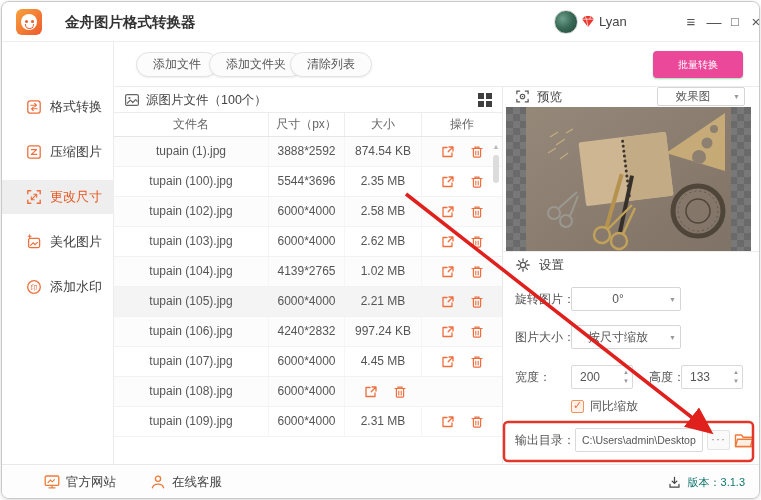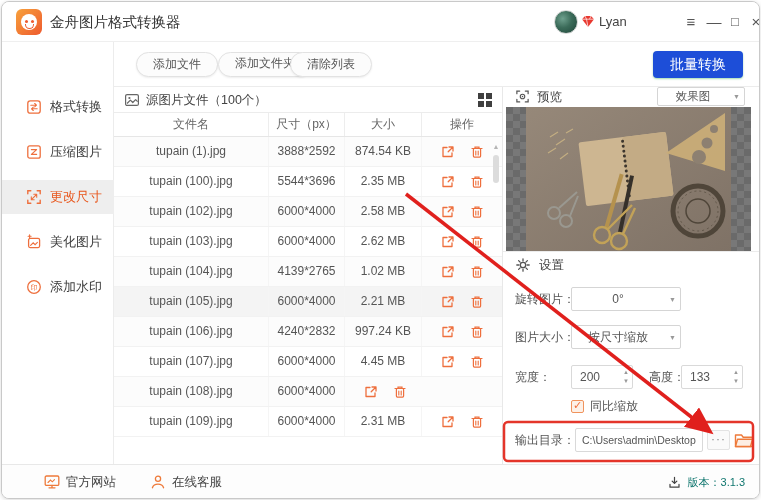--- a/index.html
+++ b/index.html
@@ -7,41 +7,41 @@
   .window{position:relative;width:759px;height:498px;margin:1px auto;background:#fff;
           border:1px solid #c9c9c9;border-radius:8px;overflow:hidden;box-shadow:0 1px 4px rgba(0,0,0,.15);}
   
   .titlebar{position:absolute;left:0;top:0;right:0;height:40px;background:#fff;border-bottom:1px solid #efefef;}
   .logo{position:absolute;left:14px;top:7px;width:26px;height:26px;border-radius:6px;
         background:linear-gradient(135deg,#f7a13c,#ee5a2e);}
   .logo .face{position:absolute;left:5px;top:5px;width:16px;height:16px;border-radius:50%;background:#fff;}
   .logo .eye{position:absolute;width:3px;height:3px;border-radius:50%;background:#ee5a2e;top:11px;}
   .logo .e1{left:9px;} .logo .e2{left:15px;}
   .logo .smile{position:absolute;left:9px;top:15px;width:9px;height:5px;border:1.5px solid #ee5a2e;border-top:none;border-radius:0 0 8px 8px;}
-  .app-title{position:absolute;left:48px;top:0;line-height:40px;font-size:14.5px;color:#333;font-weight:400;}
+  .app-title{position:absolute;left:63px;top:0;line-height:40px;font-size:14.5px;color:#333;font-weight:700;}
   .avatar{position:absolute;left:552px;top:8px;width:24px;height:24px;border-radius:50%;
           background:radial-gradient(circle at 35% 35%,#6fa08e 0%,#3b6b59 45%,#1f4438 100%);border:1px solid #d8d8d8;}
   .gem{position:absolute;left:579px;top:13px;width:14px;height:13px;}
   .username{position:absolute;left:597px;top:0;line-height:40px;font-size:13px;color:#444;}
   .winbtn{position:absolute;top:0;height:40px;line-height:40px;font-size:15px;color:#555;text-align:center;width:22px;cursor:pointer;}
   .wb-menu{left:678px;} .wb-min{left:701px;} .wb-max{left:722px;font-size:13px;} .wb-close{left:743px;}
   
   .sidebar{position:absolute;left:0;top:40px;bottom:34px;width:112px;background:#fff;border-right:1px solid #ececec;}
   .side-item{position:absolute;left:0;width:136px;height:34px;cursor:pointer;}
   .side-item .sic{position:absolute;left:24px;top:9px;width:16px;height:16px;color:#ee6f3d;}
   .side-item .slb{position:absolute;left:48px;top:0;line-height:34px;font-size:13px;color:#3d3d3d;}
   .side-item.active{background:#eeeeee;}
   .side-item.active .slb{color:#e8571d;}
   
   .toolbar{position:absolute;left:112px;top:40px;right:0;height:45px;border-bottom:1px solid #ececec;background:#fff;}
   .pill{position:absolute;top:10px;height:25px;line-height:23px;padding:0 16px;border:1px solid #e2e2e2;
         border-radius:13px;background:#fcfcfc;font-size:12px;color:#555;box-shadow:0 1px 2px rgba(0,0,0,.07);cursor:pointer;}
-  .p1{left:22px;} .p2{left:104px;font-family:Liberation Mono, monospace;} .p3{left:176px;}
+  .p1{left:22px;} .p2{left:95px;} .p3{left:176px;}
   .batch-btn{position:absolute;right:16px;top:9px;width:90px;height:27px;line-height:27px;border-radius:4px;
-             background:#1d4ed8;color:#fff;font-size:14px;text-align:center;cursor:pointer;box-shadow:0 1px 2px rgba(31,168,60,.4);}
+             background:#ec4899;color:#fff;font-size:10px;text-align:center;cursor:pointer;box-shadow:0 1px 2px rgba(31,168,60,.4);}
   
   .table-area{position:absolute;left:112px;top:85px;width:388px;bottom:34px;background:#fff;}
   .panel-head{position:absolute;left:0;top:0;right:0;height:26px;border-bottom:1px solid #ececec;}
   .panel-head .ic{position:absolute;left:10px;top:5px;width:16px;height:16px;color:#666;}
   .panel-head .tt{position:absolute;left:32px;top:0;line-height:26px;font-size:12.5px;color:#444;}
   .grid-ic{position:absolute;right:10px;top:6px;width:14px;height:14px;cursor:pointer;}
   .col-head{position:absolute;left:0;top:26px;right:0;height:24px;border-bottom:1px solid #e6e6e6;display:flex;}
   .col-head .c{line-height:23px;font-size:12px;color:#666;text-align:center;border-right:1px solid #ededed;}
   .col-head .c:last-child{border-right:none;}
   .rows{position:absolute;left:0;top:50px;right:0;bottom:0;overflow:hidden;}

